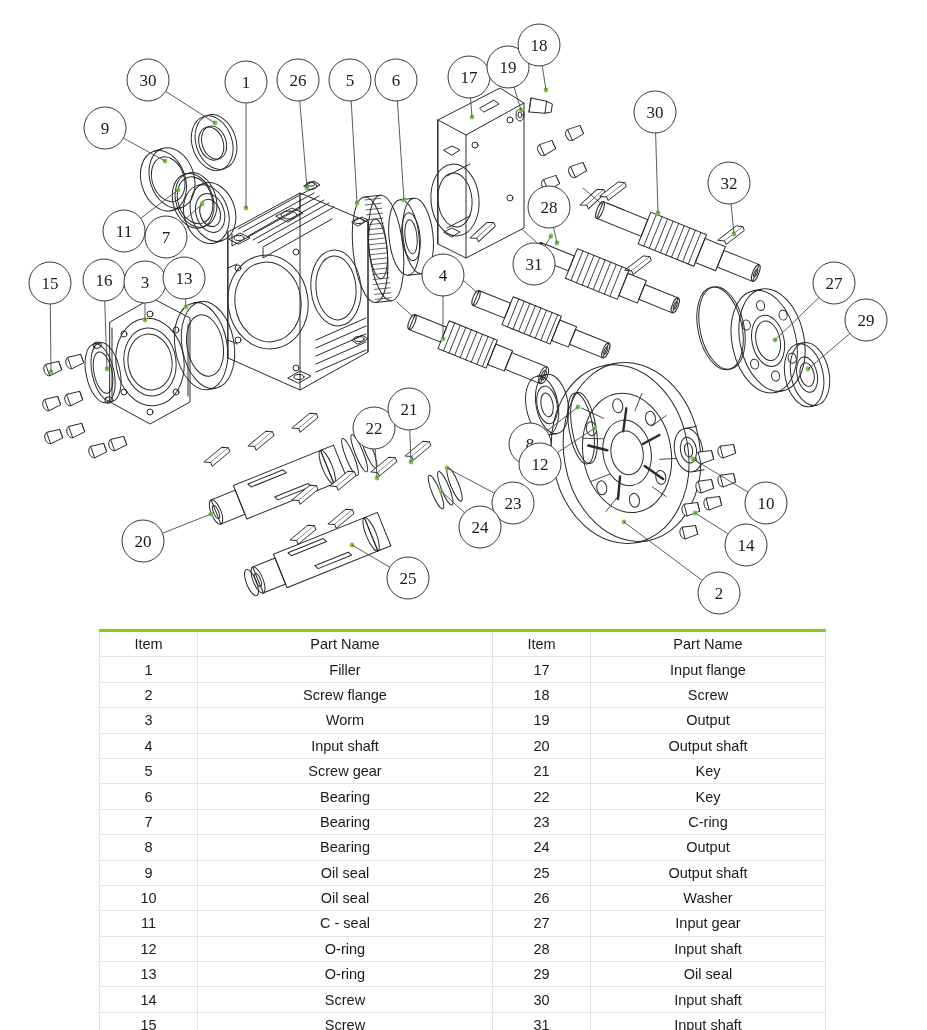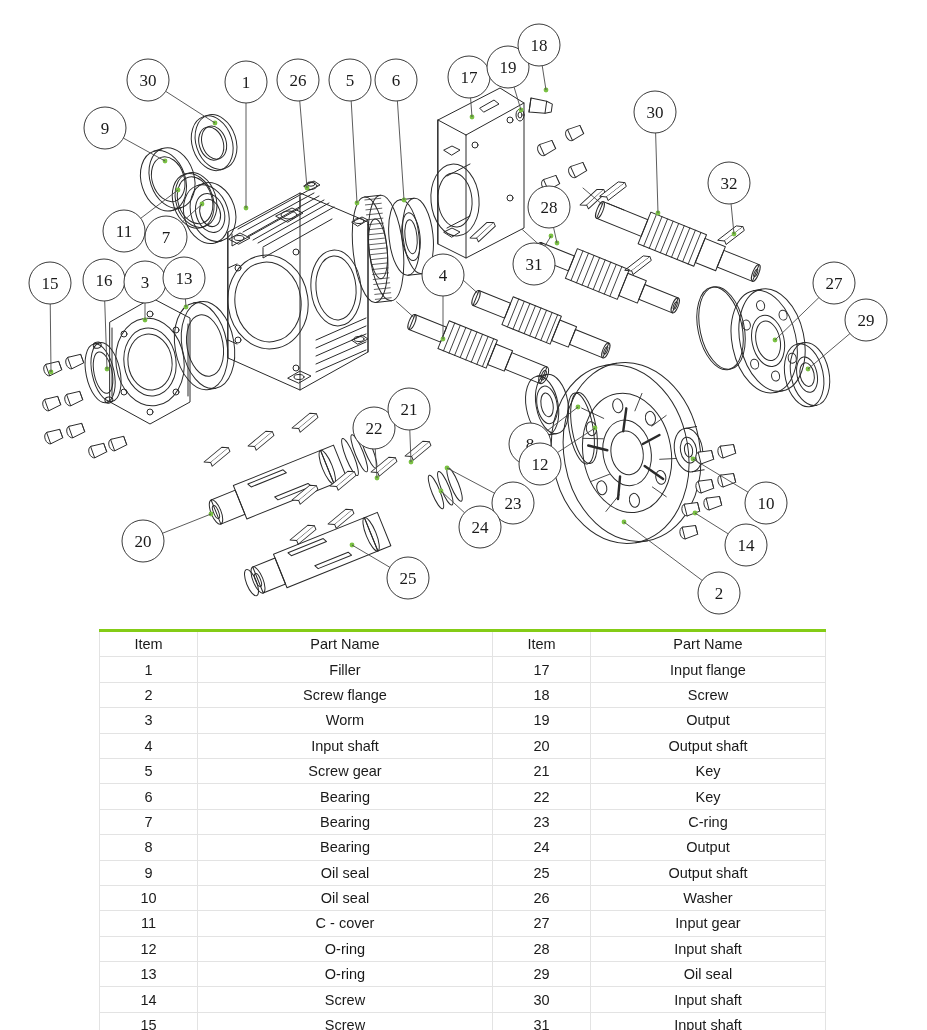--- a/index.html
+++ b/index.html
@@ -862,21 +862,21 @@
             <td>Output shaft</td>
           </tr>
           <tr>
             <td>10</td>
             <td>Oil seal</td>
             <td>26</td>
             <td>Washer</td>
           </tr>
           <tr>
             <td>11</td>
-            <td>C - cover</td>
+            <td>C - seal</td>
             <td>27</td>
             <td>Input gear</td>
           </tr>
           <tr>
             <td>12</td>
             <td>O-ring</td>
             <td>28</td>
             <td>Input shaft</td>
           </tr>
           <tr>

